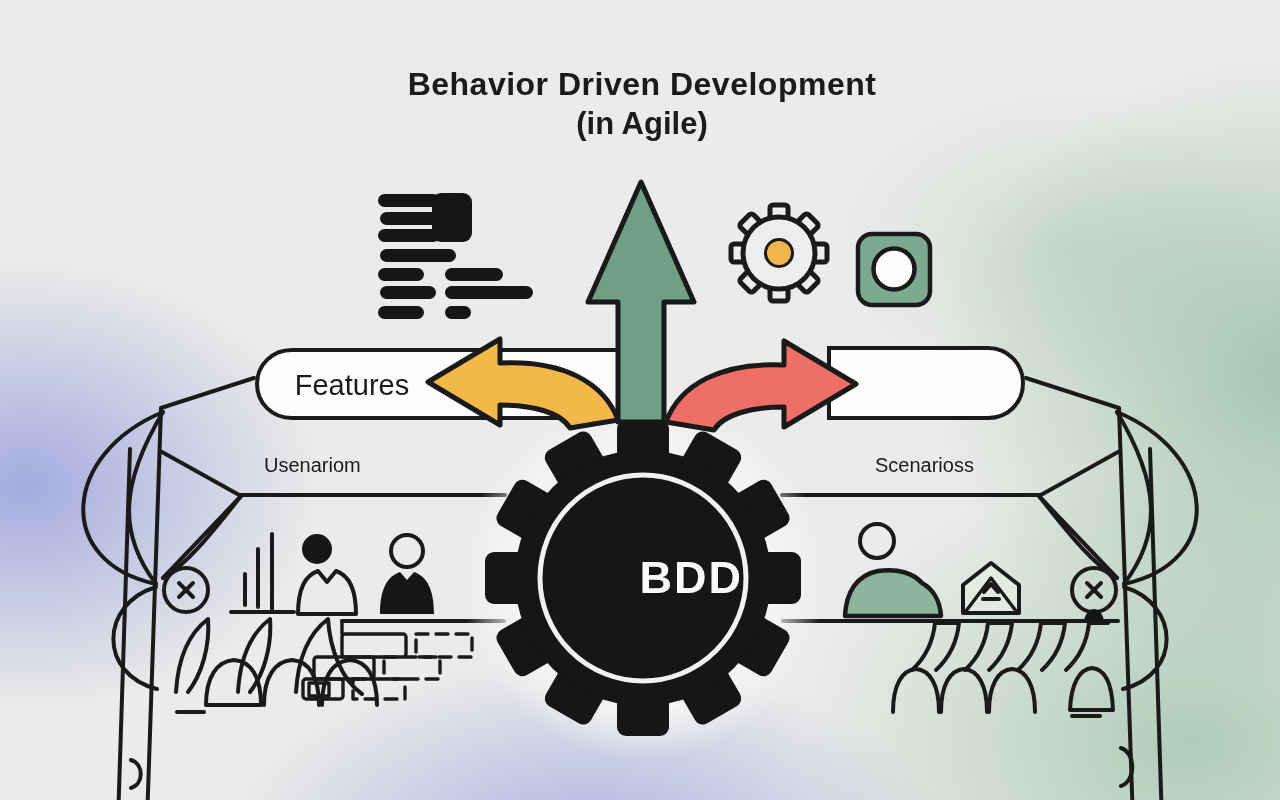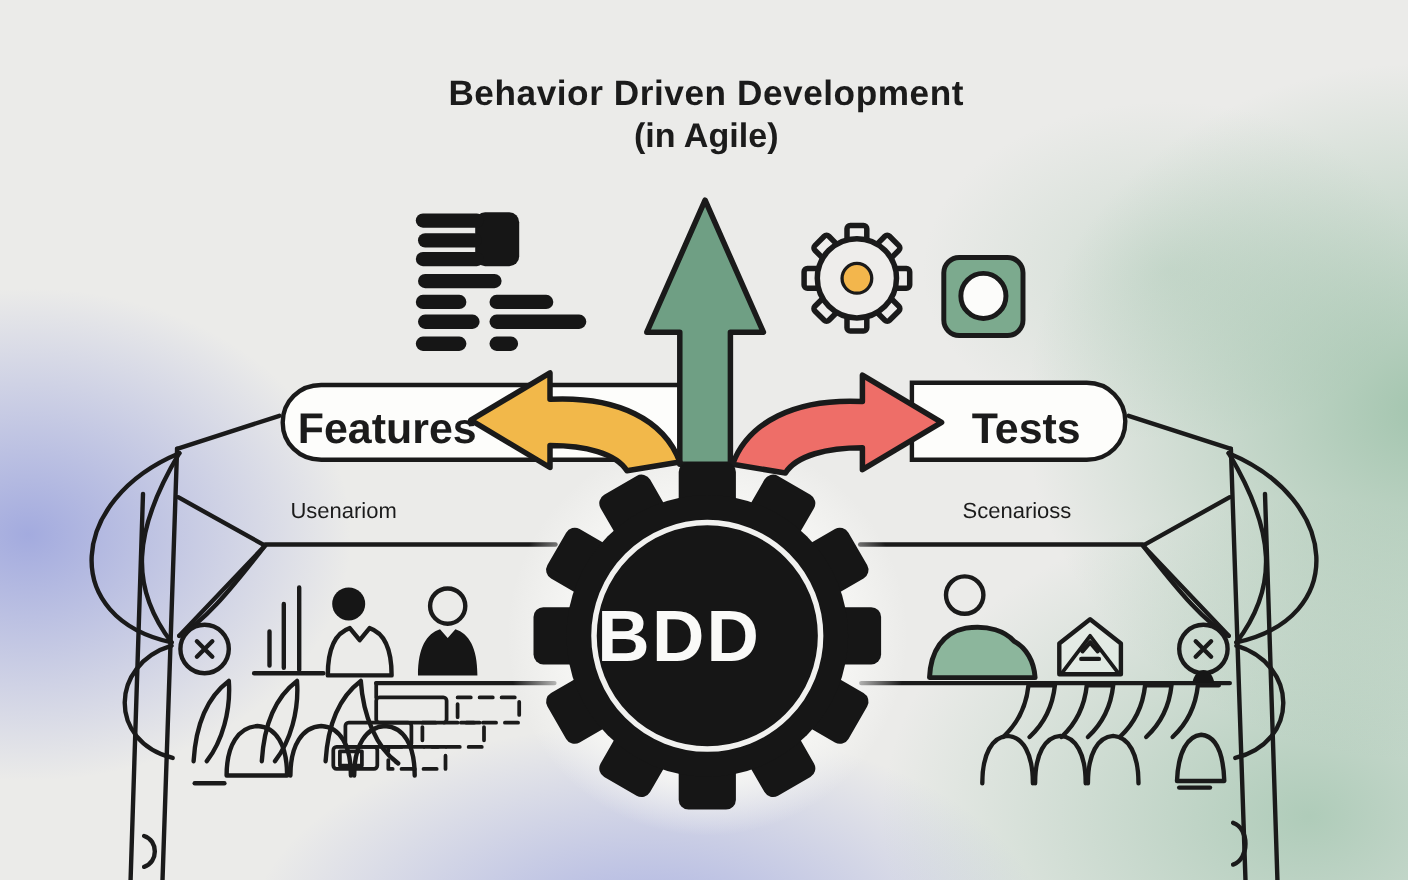--- a/index.html
+++ b/index.html
@@ -20,27 +20,27 @@
     margin-top: 22px;
   }
   svg{position:absolute;left:0;top:0;}
   .ln{fill:none;stroke:#1a1a1a;stroke-width:4;stroke-linecap:round;stroke-linejoin:round;}
   .thin{stroke-width:3.4;}
   .blk{fill:#161616;stroke:none;}
   .tooth{fill:#161616;stroke:none;}
   .txt{position:absolute;color:#1b1b1b;white-space:nowrap;}
   .title-l1{left:0;top:44px;width:1284px;text-align:center;font-size:32px;font-weight:600;letter-spacing:.5px;}
   .title-l2{left:0;top:84px;width:1284px;text-align:center;font-size:31px;font-weight:600;}
-  .pill-txt{font-size:39px;font-weight:700;}
+  .pill-txt{font-size:29px;font-weight:400;}
   .feat{left:257px;top:347px;width:190px;text-align:center;}
   .test{left:843px;top:347px;width:180px;text-align:center;}
   .sec-lbl{font-size:20px;font-weight:500;}
   .sec-left{left:264px;top:432px;}
   .sec-right{left:875px;top:432px;text-align:right;}
-  .bdd{left:543px;top:520px;width:200px;text-align:left;font-size:66px;line-height:72px;font-weight:700;color:#fafaf8;letter-spacing:2px;}
+  .bdd{left:543px;top:520px;width:200px;text-align:right;font-size:45px;line-height:72px;font-weight:700;color:#fafaf8;letter-spacing:2px;}
 </style>
 </head>
 <body>
 
 <div class="stage">
 
 <svg width="1280" height="800" viewBox="0 0 1280 800">
   <defs>
     <radialGradient id="halo" cx="50%" cy="50%" r="50%">
       <stop offset="0%" stop-color="#f5f5f3" stop-opacity="1"></stop>
@@ -216,20 +216,19 @@
     <path class="ln" d="M1070,688 C1071,661 1080,647 1092,646 C1104,647 1112,660 1113,688 Z"></path>
     <path class="ln" stroke-width="5" d="M1072,694 H1100"></path>
     <path class="blk" d="M1084,599 C1085,591 1090,587 1094,587 C1099,587 1103,592 1104,599 Z"></path>
   </g>
 </svg>
 
 <div class="txt title-l1">Behavior Driven Development</div>
 <div class="txt title-l2">(in Agile)</div>
 
 <div class="txt pill-txt feat">Features</div>
-<div class="txt pill-txt test">Tests</div>
 
 <div class="txt sec-lbl sec-left">Usenariom</div>
 <div class="txt sec-lbl sec-right">Scenarioss</div>
 
 <div class="txt bdd">BDD</div>
 
 </div>
 
 </body></html>

